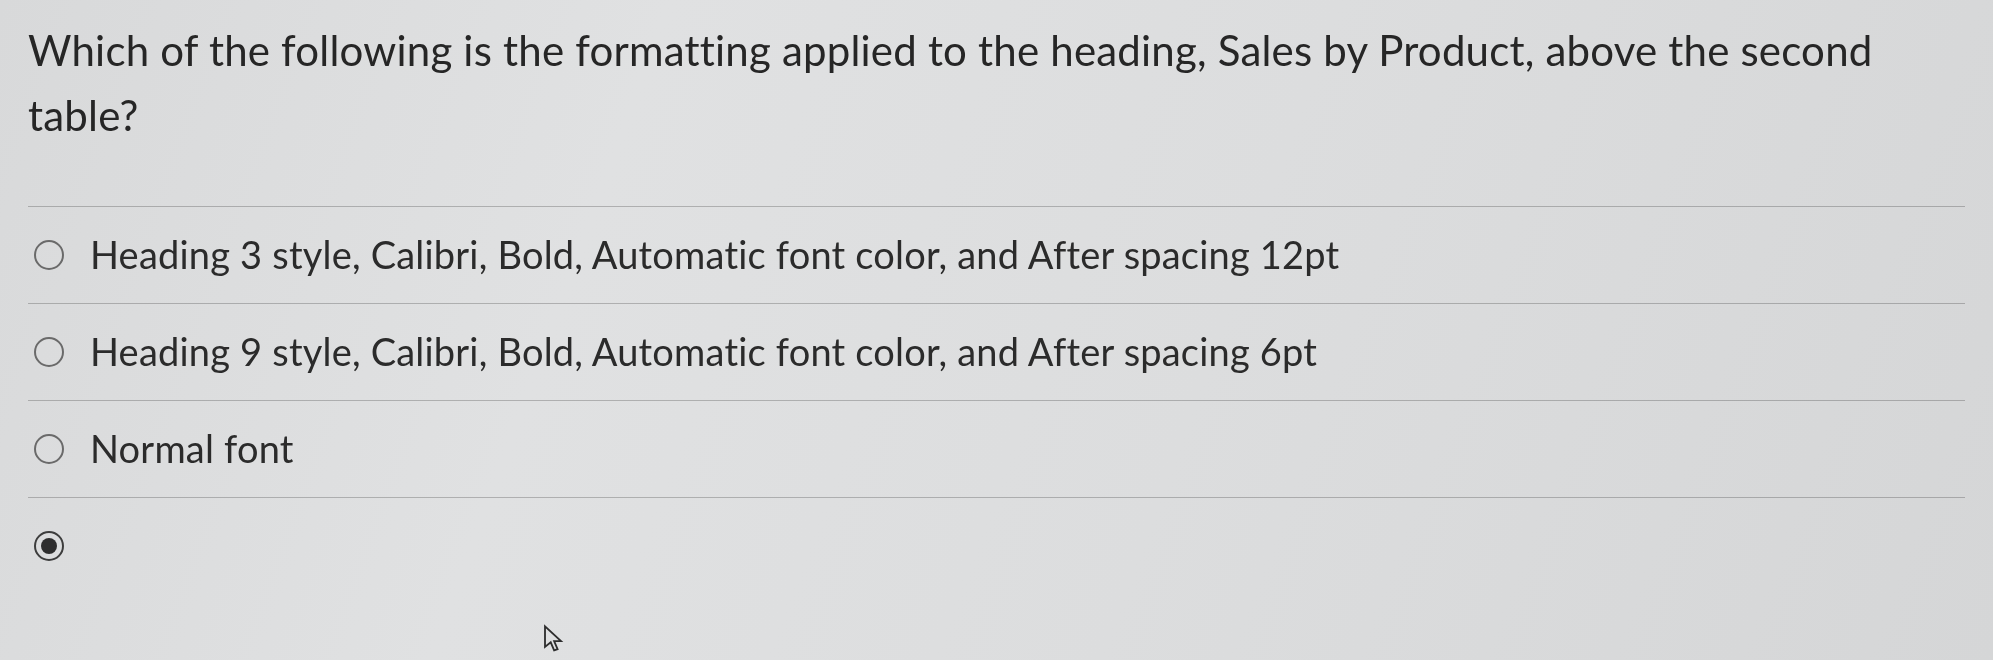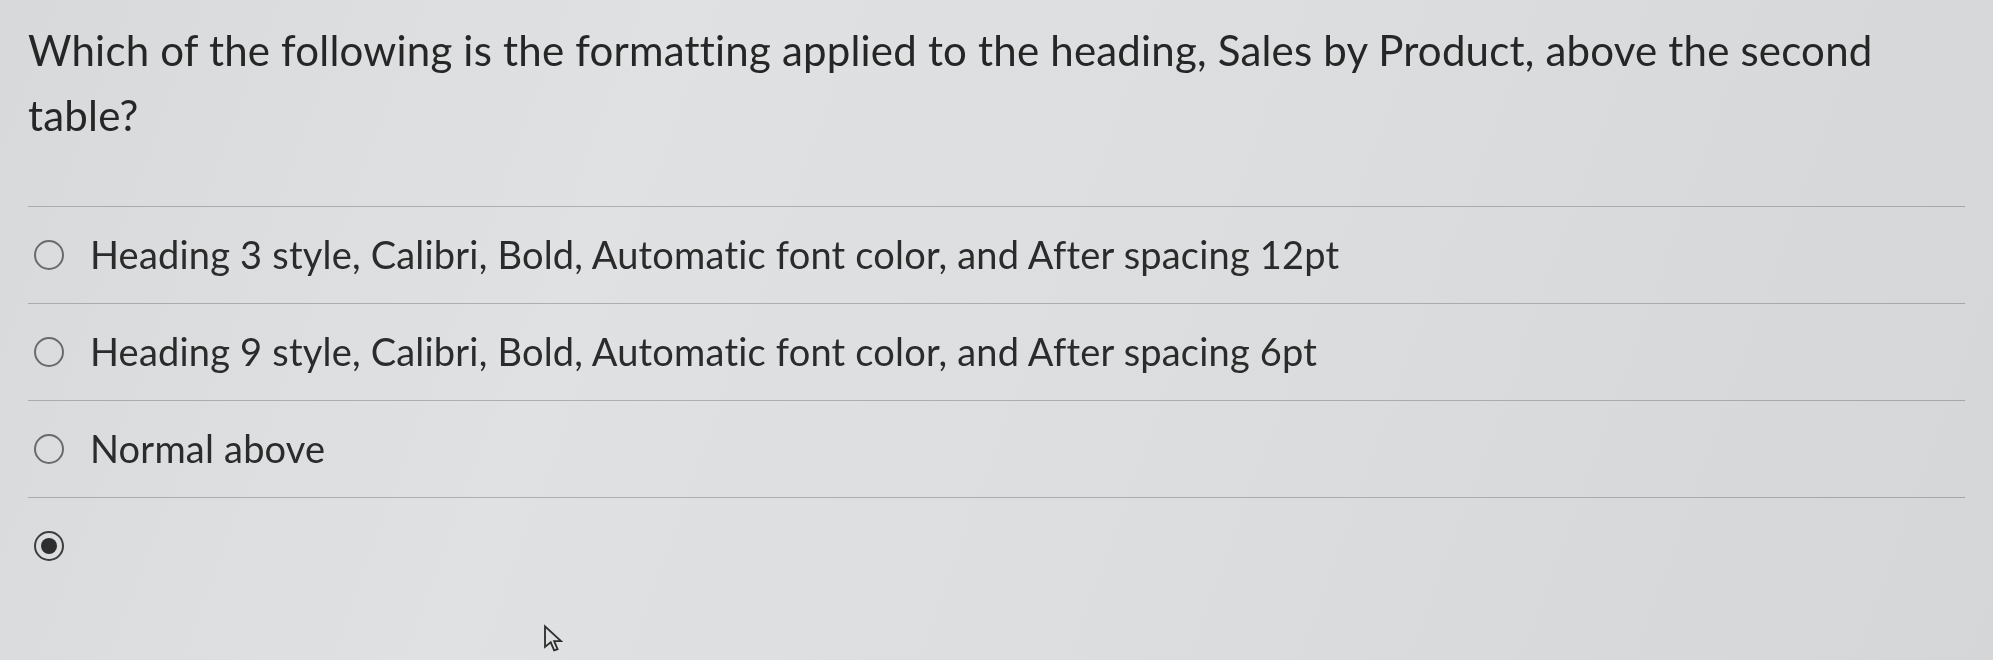--- a/index.html
+++ b/index.html
@@ -97,21 +97,21 @@
       <span class="opt-label">Heading 3 style, Calibri, Bold, Automatic font color, and After spacing 12pt</span>
     </div>
 
     <div class="option-row">
       <span class="radio"></span>
       <span class="opt-label">Heading 9 style, Calibri, Bold, Automatic font color, and After spacing 6pt</span>
     </div>
 
     <div class="option-row">
       <span class="radio"></span>
-      <span class="opt-label">Normal above</span>
+      <span class="opt-label">Normal font</span>
     </div>
 
     <div class="option-row">
       <span class="radio selected">
           <span class="dot"></span>
         </span>
     </div>
 
   </div>
 </div>

